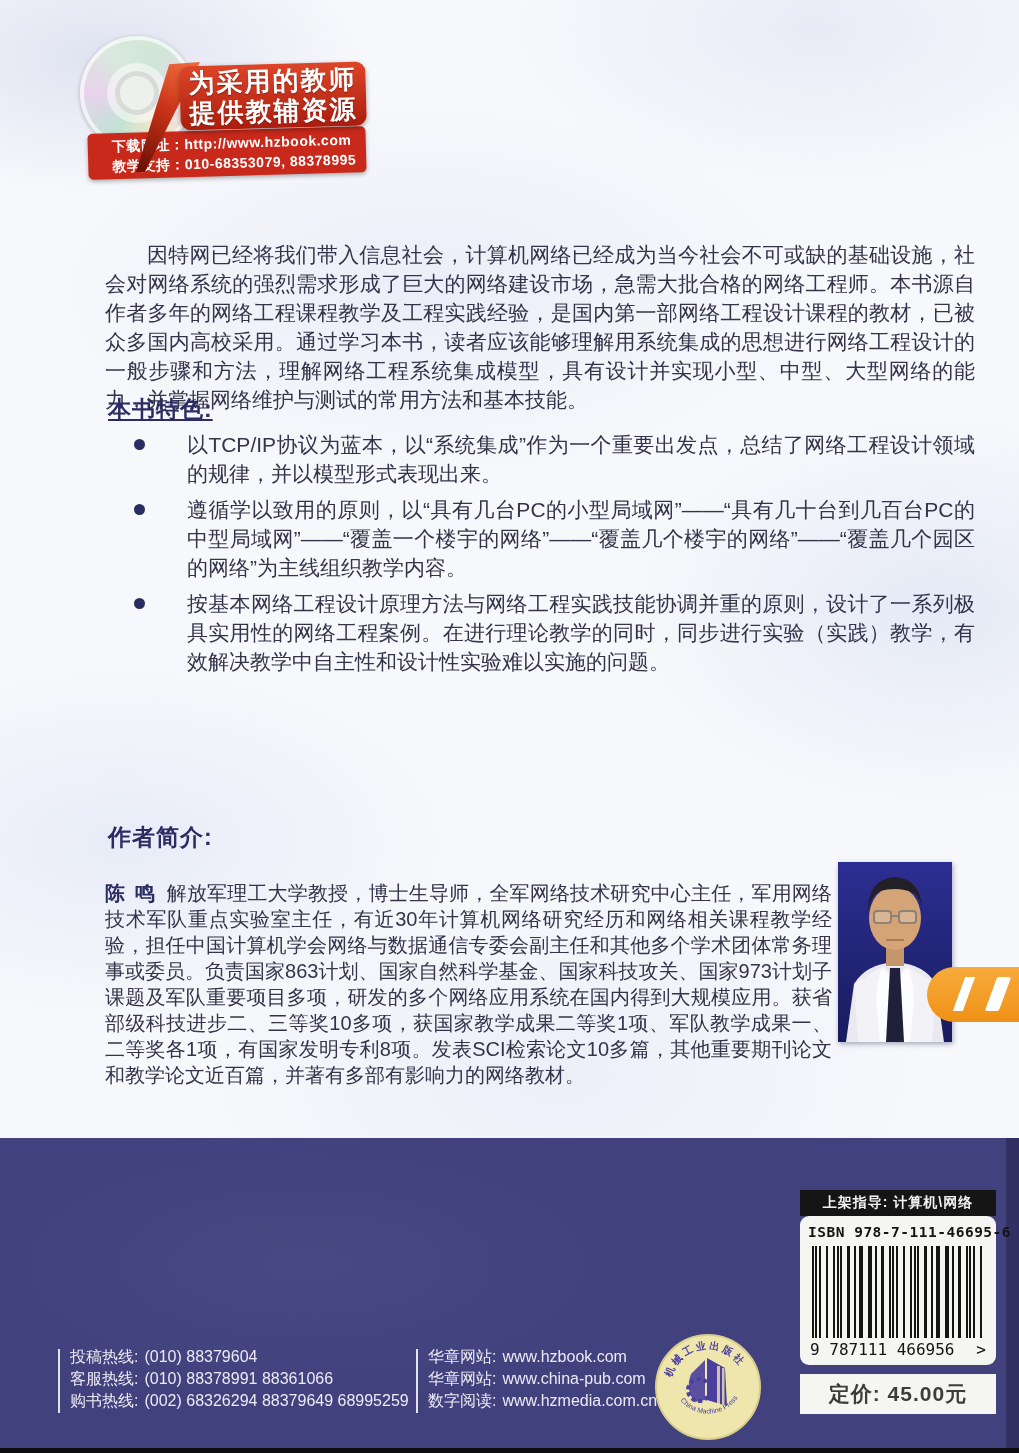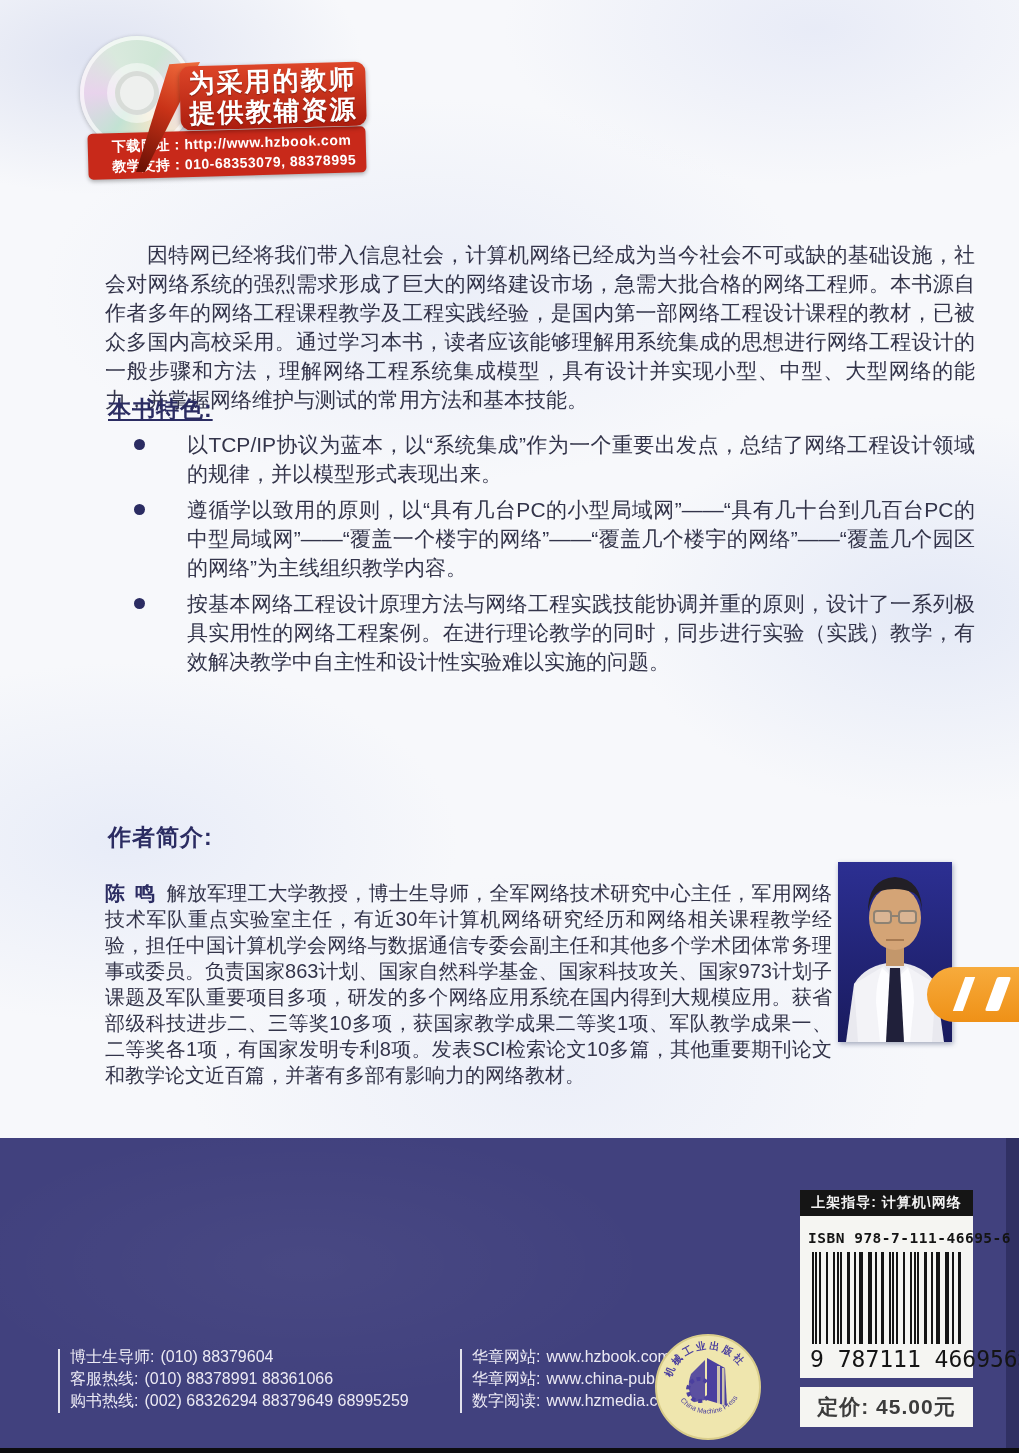--- a/index.html
+++ b/index.html
@@ -58,36 +58,36 @@
   .pill .slash{position:absolute;top:10px;width:10px;height:34px;background:#fff;transform:skewX(-20deg);}
   .pill .s1{left:32px;} .pill .s2{left:64px;width:14px;border-radius:2px;}
   
   .footer{position:absolute;left:0;top:1138px;width:1019px;height:315px;background:#41417e;
       background-image:radial-gradient(500px 200px at 30% 40%, rgba(255,255,255,.04), transparent 70%);}
   .footer::after{content:"";position:absolute;left:0;bottom:0;width:100%;height:5px;background:#0c0c0e;}
   .footer::before{content:"";position:absolute;right:0;top:0;width:13px;height:100%;background:rgba(18,18,48,.35);}
   .contact{position:absolute;color:#eceaf4;font-size:16px;line-height:22px;white-space:nowrap;}
   .contact .rule{position:absolute;left:-12px;top:3px;width:2px;height:64px;background:rgba(255,255,255,.85);}
   .hotlines{left:70px;top:208px;}
-  .websites{left:428px;top:208px;margin-left:44px;}
+  .websites{left:428px;top:208px;}
   .c-label{margin-right:6px;}
   
   .pub-logo{position:absolute;left:655px;top:196px;width:106px;height:106px;}
   
-  .isbn-panel{position:absolute;left:800px;top:52px;width:173px;}
+  .isbn-panel{position:absolute;left:800px;top:52px;width:196px;}
   .shelf-bar{height:26px;background:#151515;color:#f2f2f2;font-size:14px;font-weight:bold;
       display:flex;align-items:center;justify-content:center;letter-spacing:1px;white-space:nowrap;}
-  .isbn-box{background:#f5f5f2;padding:14px 8px 4px 8px;}
+  .isbn-box{background:#f5f5f2;padding:8px 8px 4px 8px;border-radius:9px;}
   .isbn-text{font-family:"DejaVu Sans Mono","Liberation Mono",monospace;font-size:14.5px;font-weight:bold;
       color:#141414;text-align:center;letter-spacing:.5px;white-space:nowrap;}
   .barcode{height:92px;margin:6px 4px 2px 4px;background-color:#f5f5f2;
       background-image:
         repeating-linear-gradient(90deg,#151515 0 2px,transparent 2px 7px),
         repeating-linear-gradient(90deg,transparent 0 3px,#151515 3px 5px,transparent 5px 11px);}
-  .barcode-digits{font-family:"DejaVu Sans Mono","Liberation Mono",monospace;font-size:23px;color:#141414;
+  .barcode-digits{font-family:"DejaVu Sans Mono","Liberation Mono",monospace;font-size:16px;color:#141414;
       display:flex;justify-content:space-between;padding:0 2px 2px 2px;white-space:nowrap;}
   .price-box{margin-top:9px;background:#f5f5f2;height:40px;display:flex;align-items:center;justify-content:center;
       color:#3c3c3c;font-size:21px;font-weight:600;letter-spacing:1px;white-space:nowrap;}
 </style>
 </head>
 <body>
 
 <div class="page">
 
   <div class="badge">
@@ -157,21 +157,21 @@
 
   <div class="pill">
     <span class="slash s1"></span>
     <span class="slash s2"></span>
   </div>
 
   <div class="footer">
 
     <div class="contact hotlines">
       <span class="rule"></span>
-      <div><span class="c-label">博士生导师:</span><span>(010) 88379604</span></div>
+      <div><span class="c-label">投稿热线:</span><span>(010) 88379604</span></div>
       <div><span class="c-label">客服热线:</span><span>(010) 88378991  88361066</span></div>
       <div><span class="c-label">购书热线:</span><span>(002) 68326294  88379649  68995259</span></div>
     </div>
 
     <div class="contact websites">
       <span class="rule"></span>
       <div><span class="c-label">华章网站:</span><span>www.hzbook.com</span></div>
       <div><span class="c-label">华章网站:</span><span>www.china-pub.com</span></div>
       <div><span class="c-label">数字阅读:</span><span>www.hzmedia.com.cn</span></div>
     </div>

